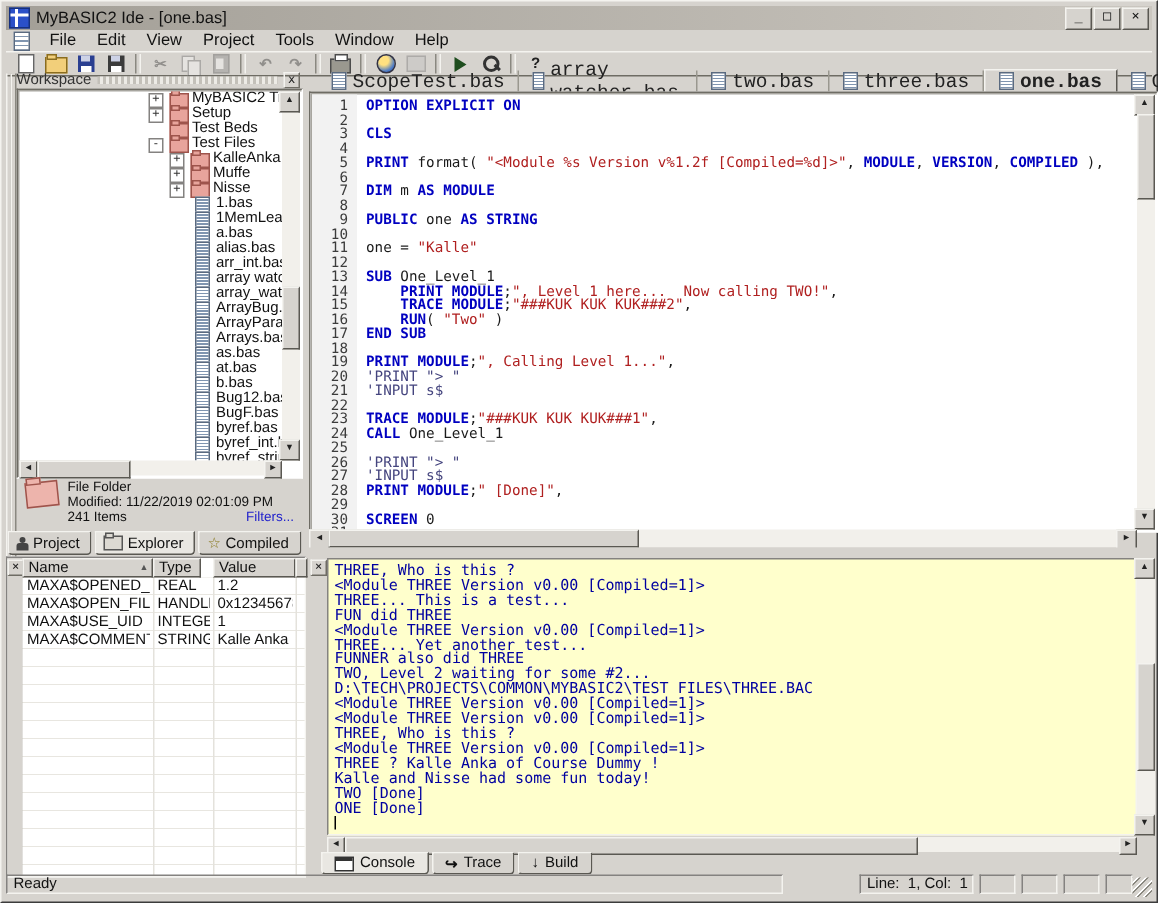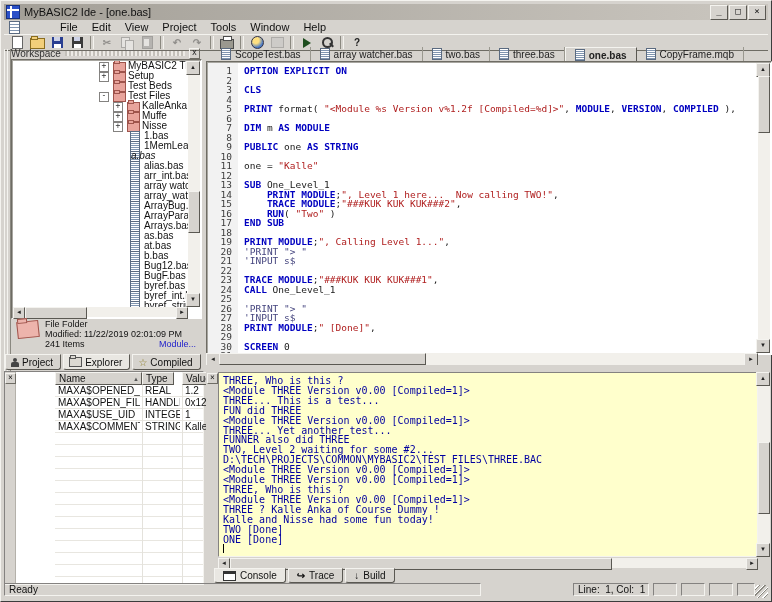--- a/index.html
+++ b/index.html
@@ -14,21 +14,21 @@
   .titlebar{position:absolute;left:3px;top:3px;right:3px;height:16px;
     background:linear-gradient(to right,#a39f97,#cac6bf);display:flex;align-items:center;padding:0 2px;}
   .title-text{font-size:11px;color:#111;margin-left:4px;flex:1;white-space:nowrap;}
   .app-ico{width:12px;height:12px;background:#2b50c8;position:relative;display:inline-block;border:1px solid #16307e;}
   .app-ico::before{content:"";position:absolute;left:3px;top:0;bottom:0;width:2px;background:#fff;}
   .app-ico::after{content:"";position:absolute;top:3px;left:0;right:0;height:2px;background:#fff;}
   .winbtn{width:16px;height:13px;background:#d6d3ce;border:1px solid;border-color:#f4f3ef #5a5852 #5a5852 #f4f3ef;
     font-size:9px;line-height:10px;text-align:center;margin-left:1px;font-family:"DejaVu Sans Mono",monospace;color:#111;}
 
   
-  .menubar{position:absolute;left:3px;top:19px;right:3px;height:14px;display:flex;align-items:center;font-size:11px;color:#111;gap:27px;}
+  .menubar{position:absolute;left:3px;top:19px;right:3px;height:14px;display:flex;align-items:center;font-size:11px;color:#111;}
   .mdi-ico{width:9px;height:11px;background:#fff;border:1px solid #5a6a80;margin:0 6px 0 5px;display:inline-block;
     background-image:repeating-linear-gradient(#fff 0 2px,#8095b0 2px 3px);}
   .menu-item{padding:1px 7px;}
   .toolbar{position:absolute;left:3px;top:33px;right:3px;height:15px;display:flex;align-items:center;padding-left:3px;}
   .tb-btn{width:20px;height:15px;display:flex;align-items:center;justify-content:center;font-size:10px;color:#222;}
   .tb-btn.disabled{opacity:.38;filter:grayscale(1);}
   .tb-sep{width:2px;height:13px;margin:0 3px;border-left:1px solid #8a8880;border-right:1px solid #f4f3ef;}
   .ic-page{display:inline-block;width:9px;height:11px;background:#fff;border:1px solid #666;}
   .ic-folder-y{display:inline-block;width:13px;height:9px;background:#f2cf7a;border:1px solid #8a6d1f;position:relative;margin-top:2px;}
   .ic-folder-y::before{content:"";position:absolute;left:0;top:-3px;width:5px;height:2px;background:#f2cf7a;border:1px solid #8a6d1f;}
@@ -92,28 +92,28 @@
   .star{color:#8a7a20;font-size:10px;}
 
   
   .watch{position:absolute;left:3px;top:370px;width:198px;height:212px;background:#fff;}
   .watch-strip{position:absolute;left:0;top:0;width:10px;height:100%;background:#d6d3ce;border-right:1px solid #b4b1aa;}
   .watch-table{position:absolute;left:10px;top:0;right:0;bottom:0;font-size:10px;color:#111;
     background:
       linear-gradient(#e4e2dc,#e4e2dc) 87px 0/1px 100% no-repeat,
       linear-gradient(#e4e2dc,#e4e2dc) 127px 0/1px 100% no-repeat,
       linear-gradient(#e4e2dc,#e4e2dc) 182px 0/1px 100% no-repeat,
-      repeating-linear-gradient(#fff 0 11px,#e8e6e0 11px 12px) 0 13px/100% 100% no-repeat; margin-left: 40px;}
+      repeating-linear-gradient(#fff 0 11px,#e8e6e0 11px 12px) 0 13px/100% 100% no-repeat;}
   .wh{position:absolute;top:0;height:13px;background:#d6d3ce;border:1px solid;border-color:#f4f3ef #5a5852 #5a5852 #f4f3ef;
     font-size:10px;padding:0 3px;box-sizing:border-box;color:#111;}
   .sortmark{position:absolute;right:2px;top:3px;font-size:6px;color:#555;}
   .wrow span{position:absolute;white-space:nowrap;overflow:hidden;}
   
   
-  .tabbar{position:absolute;left:205px;top:46px;right:3px;height:14px;display:flex;align-items:flex-start;font-size:10px;padding-left:6px;}
+  .tabbar{position:absolute;left:205px;top:46px;right:3px;height:14px;display:flex;align-items:center;font-size:13px;padding-left:6px;font-family:Liberation Mono, monospace;}
   .dtab{display:flex;align-items:center;gap:4px;padding:1px 9px;height:12px;color:#222;border-right:1px solid #9a988f;}
   .dtab.active{font-weight:bold;border:1px solid;border-color:#f4f3ef #5a5852 #d6d3ce #f4f3ef;background:#d6d3ce;}
   .ic-doc{width:8px;height:10px;background:#fff;border:1px solid #5a6a80;display:inline-block;
     background-image:repeating-linear-gradient(#fff 0 1px,#8095b0 1px 2px);}
 
   .editor{position:absolute;left:205px;top:60px;width:564px;height:292px;background:#fff;}
   .gutter{position:absolute;left:1px;top:1px;width:30px;bottom:1px;background:#f2f2f2;}
   .code{position:absolute;left:1px;top:1px;right:13px;bottom:1px;overflow:hidden;
     font-family:"DejaVu Sans Mono",monospace;font-size:9.5px;line-height:9.5px;white-space:pre;color:#1a1a1a;padding-top:3px;}
   .cline{height:9.5px;}
@@ -267,21 +267,21 @@
         <div class="trow">
           <span class="t-file" style="left: 117px;"></span>
           <span class="lbl" style="left: 131px;">1.bas</span>
         </div>
         <div class="trow">
           <span class="t-file" style="left: 117px;"></span>
           <span class="lbl" style="left: 131px;">1MemLeak.bas</span>
         </div>
         <div class="trow">
           <span class="t-file" style="left: 117px;"></span>
-          <span class="lbl" style="left: 118px; font-style: italic;">a.bas</span>
+          <span class="lbl" style="left: 131px;">a.bas</span>
         </div>
         <div class="trow">
           <span class="t-file" style="left: 117px;"></span>
           <span class="lbl" style="left: 131px;">alias.bas</span>
         </div>
         <div class="trow">
           <span class="t-file" style="left: 117px;"></span>
           <span class="lbl" style="left: 131px;">arr_int.bas</span>
         </div>
         <div class="trow">
@@ -347,21 +347,21 @@
       <div class="sb-thumb" style="left:12px;top:0;width:60px;height:10px;"></div>
       <div class="sb-btn" style="right:0;top:0;width:10px;height:10px;line-height:8px;">►</div>
     </div>
   </div>
 
   <div class="ws-info">
     <span class="big-folder"></span>
     <span class="l1">File Folder</span>
     <span class="l2">Modified: 11/22/2019 02:01:09 PM</span>
     <span class="l3">241 Items</span>
-    <span class="filters">Module...</span>
+    <span class="filters">Filters...</span>
   </div>
 
   <div class="ws-tabs" id="ws-tabs">
       <span class="wtab">
         <span class="ic-person"></span>
         <span>Project</span>
       </span>
       <span class="wtab active">
         <span class="ic-folder-g"></span>
         <span>Explorer</span>
@@ -474,21 +474,21 @@
         <span class="glyph">↪</span>
         <span>Trace</span>
       </span>
       <span class="ctab">
         <span class="glyph">↓</span>
         <span>Build</span>
       </span>
     </div>
 
   <div class="statusbar">
-    <div class="pane" style="left:0;width:477px;">Ready</div>
+    <div class="pane" style="left:0;width:518px;">Ready</div>
     <div class="pane" style="left:569px;width:76px;">Line:  1, Col:  1</div>
     <div class="pane" style="left:649px;width:24px;"></div>
     <div class="pane" style="left:677px;width:24px;"></div>
     <div class="pane" style="left:705px;width:24px;"></div>
     <div class="pane" style="left:733px;width:18px;"></div>
     <div class="grip"></div>
   </div>
 
 </div>
 

